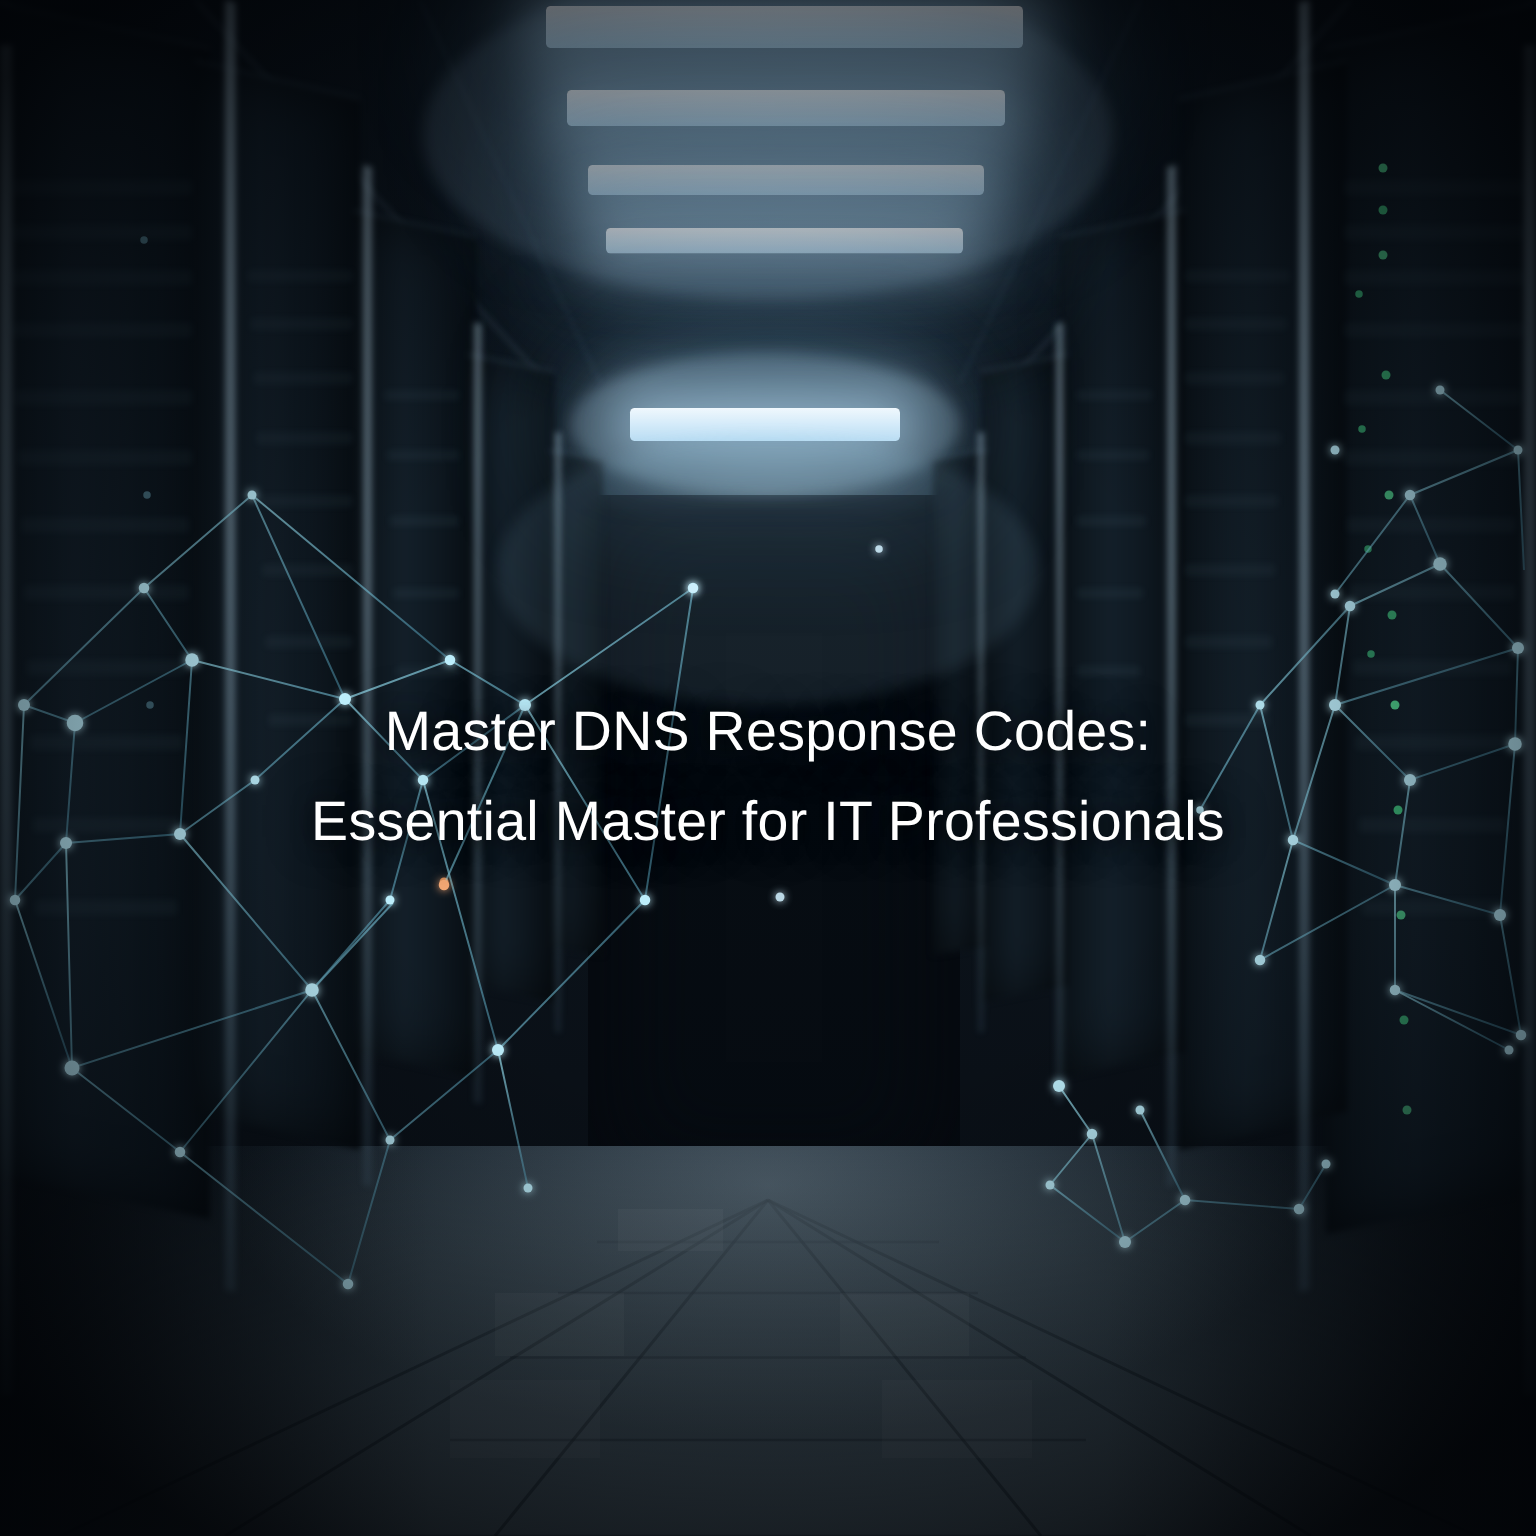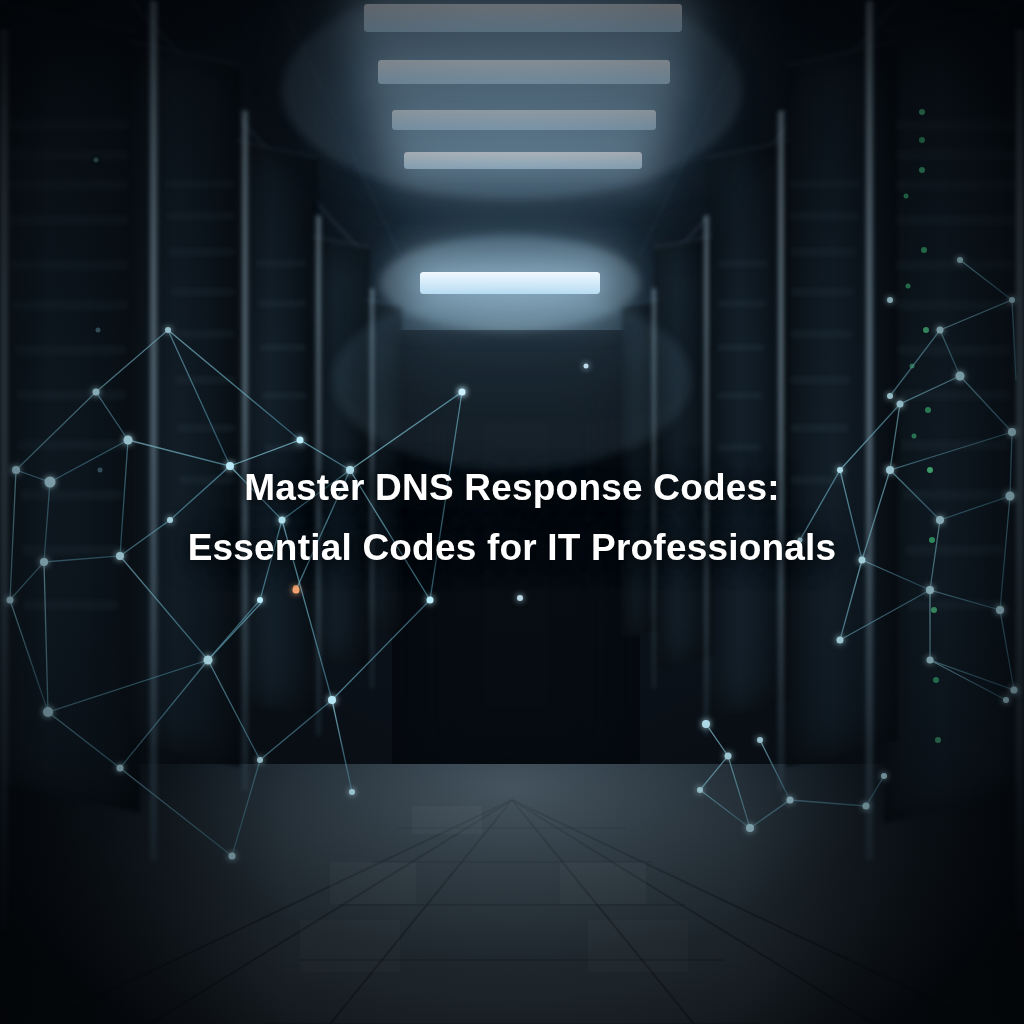--- a/index.html
+++ b/index.html
@@ -100,21 +100,21 @@
   .title-wrap {
     position: absolute;
     left: 0; right: 0;
     top: 458px;
     text-align: center;
     padding: 0 40px;
     box-sizing: border-box;
   }
   .title-line {
     color: #ffffff;
-    font-weight: bold;
+    font-weight: normal;
     font-size: 37px;
     letter-spacing: 0.2px;
     line-height: 60px;
     text-shadow: 0 2px 14px rgba(0,0,0,0.75), 0 0 30px rgba(10,20,30,0.6);
   }
 </style>
 </head>
 <body>
 
 <div id="stage">
@@ -417,16 +417,16 @@
       <circle cx="462" cy="392" r="3"></circle>
       <circle cx="520" cy="598" r="3"></circle>
       <circle cx="586" cy="366" r="2.5"></circle>
     </g>
   </svg>
 
   <div class="vignette"></div>
 
   <div class="title-wrap">
     <div class="title-line">Master DNS Response Codes:</div>
-    <div class="title-line">Essential Codes for IT Professionals</div>
+    <div class="title-line">Essential Master for IT Professionals</div>
   </div>
 
 </div>
 
 </body></html>

